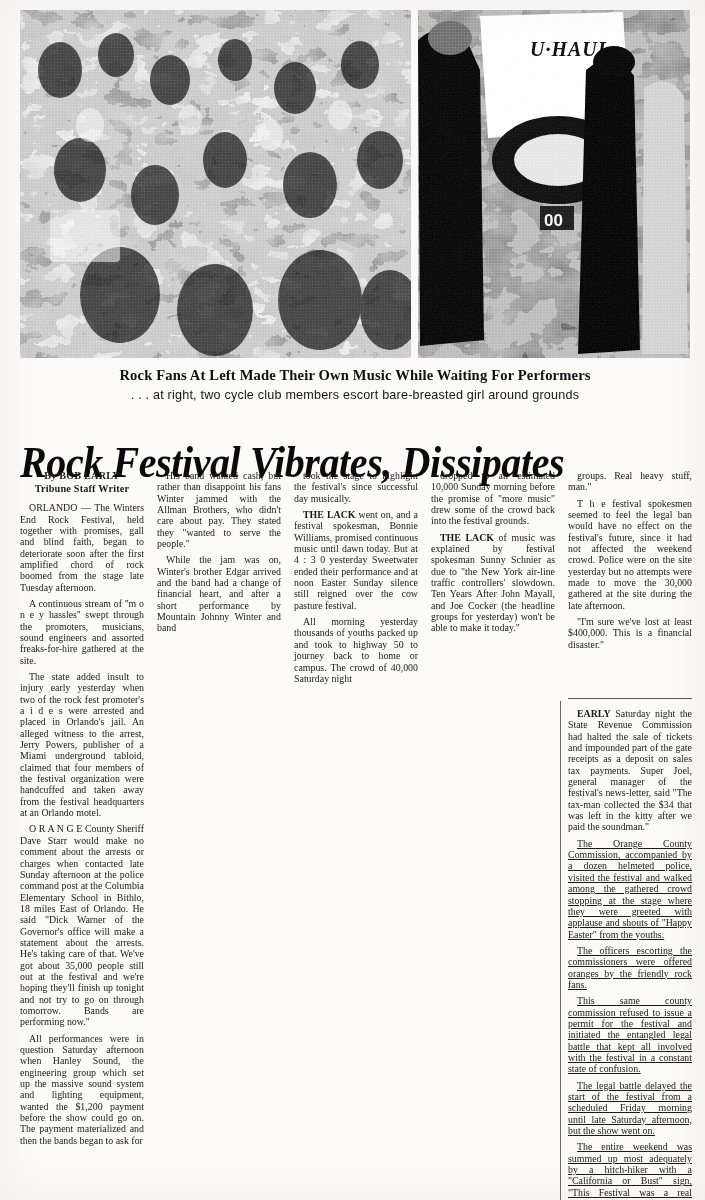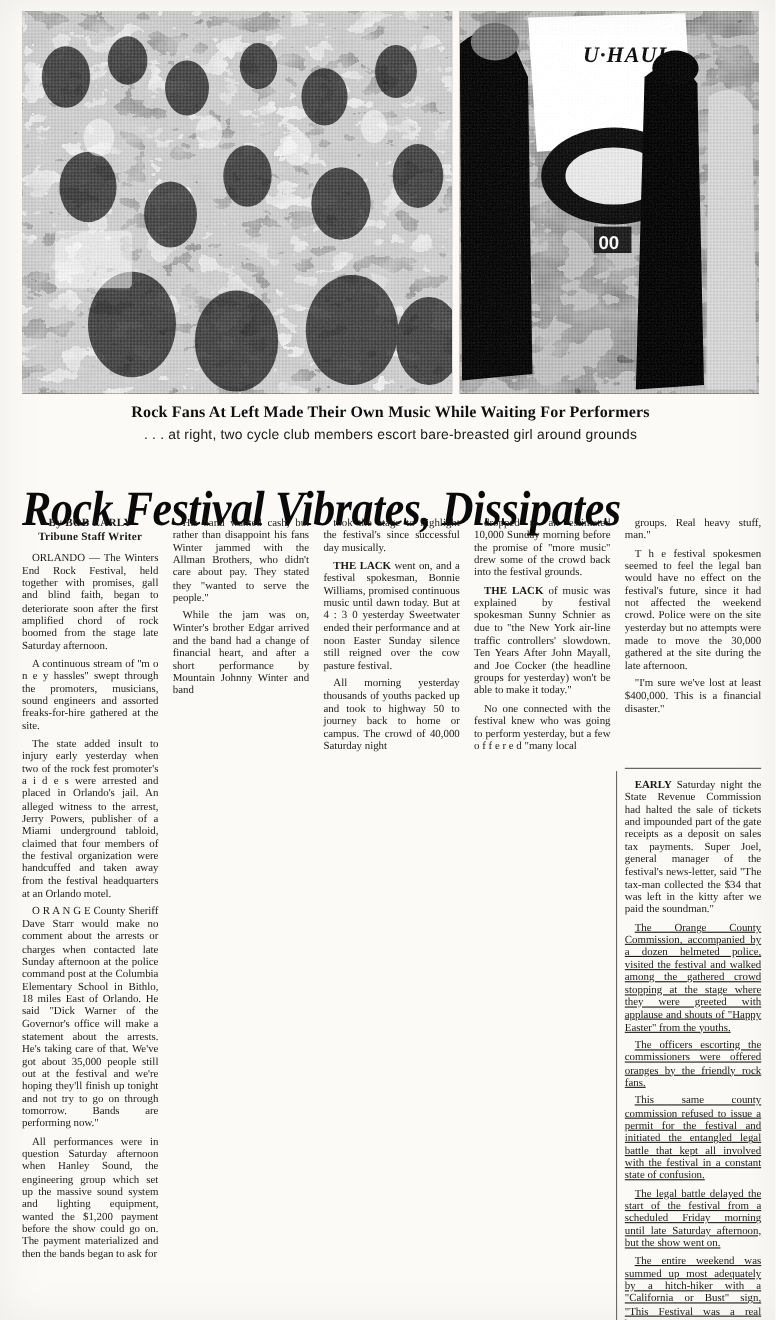--- a/index.html
+++ b/index.html
@@ -286,42 +286,41 @@
 
   <h1 class="headline">Rock Festival Vibrates, Dissipates</h1>
 
   <div class="cols">
 
     <div class="col c1">
       <div class="byline">
         <div>By BOB EARLY</div>
         <div>Tribune Staff Writer</div>
       </div>
-      <p>ORLANDO — The Winters End Rock Festival, held together with promises, gall and blind faith, began to deteriorate soon after the first amplified chord of rock boomed from the stage late Saturday afternoon.</p>
+      <p>ORLANDO — The Winters End Rock Festival, held together with promises, gall and blind faith, began to deteriorate soon after the first amplified chord of rock boomed from the stage late Tuesday afternoon.</p>
       <p>A continuous stream of ''m o n e y  hassles'' swept through the promoters, musicians, sound engineers and assorted freaks-for-hire gathered at the site.</p>
       <p>The state added insult to injury early yesterday when two of the rock fest promoter's a i d e s were arrested and placed in Orlando's jail. An alleged witness to the arrest, Jerry Powers, publisher of a Miami underground tabloid, claimed that four members of the festival organization were handcuffed and taken away from the festival headquarters at an Orlando motel.</p>
       <p>O R A N G E County Sheriff Dave Starr would make no comment about the arrests or charges when contacted late Sunday afternoon at the police command post at the Columbia Elementary School in Bithlo, 18 miles East of Orlando. He said "Dick Warner of the Governor's office will make a statement about the arrests. He's taking care of that. We've got about 35,000 people still out at the festival and we're hoping they'll finish up tonight and not try to go on through tomorrow. Bands are performing now."</p>
       <p>All performances were in question Saturday afternoon when Hanley Sound, the engineering group which set up the massive sound system and lighting equipment, wanted the $1,200 payment before the show could go on. The payment materialized and then the bands began to ask for</p>
     </div>
 
     <div class="col c2">
       <p>His band wanted cash, but rather than disappoint his fans Winter jammed with the Allman Brothers, who didn't care about pay. They stated they "wanted to serve the people."</p>
       <p>While the jam was on, Winter's brother Edgar arrived and the band had a change of financial heart, and after a short performance by Mountain Johnny Winter and band</p>
     </div>
 
     <div class="col c3">
       <p>took the stage to highlight the festival's since successful day musically.</p>
       <p><span class="lead">THE LACK</span> went on, and a festival spokesman, Bonnie Williams, promised continuous music until dawn today. But at 4 : 3 0 yesterday Sweetwater ended their performance and at noon Easter Sunday silence still reigned over the cow pasture festival.</p>
       <p>All morning yesterday thousands of youths packed up and took to highway 50 to journey back to home or campus. The crowd of 40,000 Saturday night</p>
     </div>
 
     <div class="col c4">
       <p>dropped to an estimated 10,000 Sunday morning before the promise of "more music" drew some of the crowd back into the festival grounds.</p>
       <p><span class="lead">THE LACK</span> of music was explained by festival spokesman Sunny Schnier as due to "the New York air-line traffic controllers' slowdown. Ten Years After John Mayall, and Joe Cocker (the headline groups for yesterday) won't be able to make it today."</p>
-      <p>No one connected with the festival knew who was going to perform yesterday, but a few  o f f e r e d  "many local</p>
     </div>
 
     <div class="col c5">
       <p>groups. Real heavy stuff, man."</p>
       <p>T h e  festival spokesmen seemed to feel the legal ban would have no effect on the festival's future, since it had not affected the weekend crowd. Police were on the site yesterday but no attempts were made to move the 30,000 gathered at the site during the late afternoon.</p>
       <p>"I'm sure we've lost at least $400,000. This is a financial disaster."</p>
     </div>
 
     <div class="vrule"></div>
     <div class="hrule"></div>

